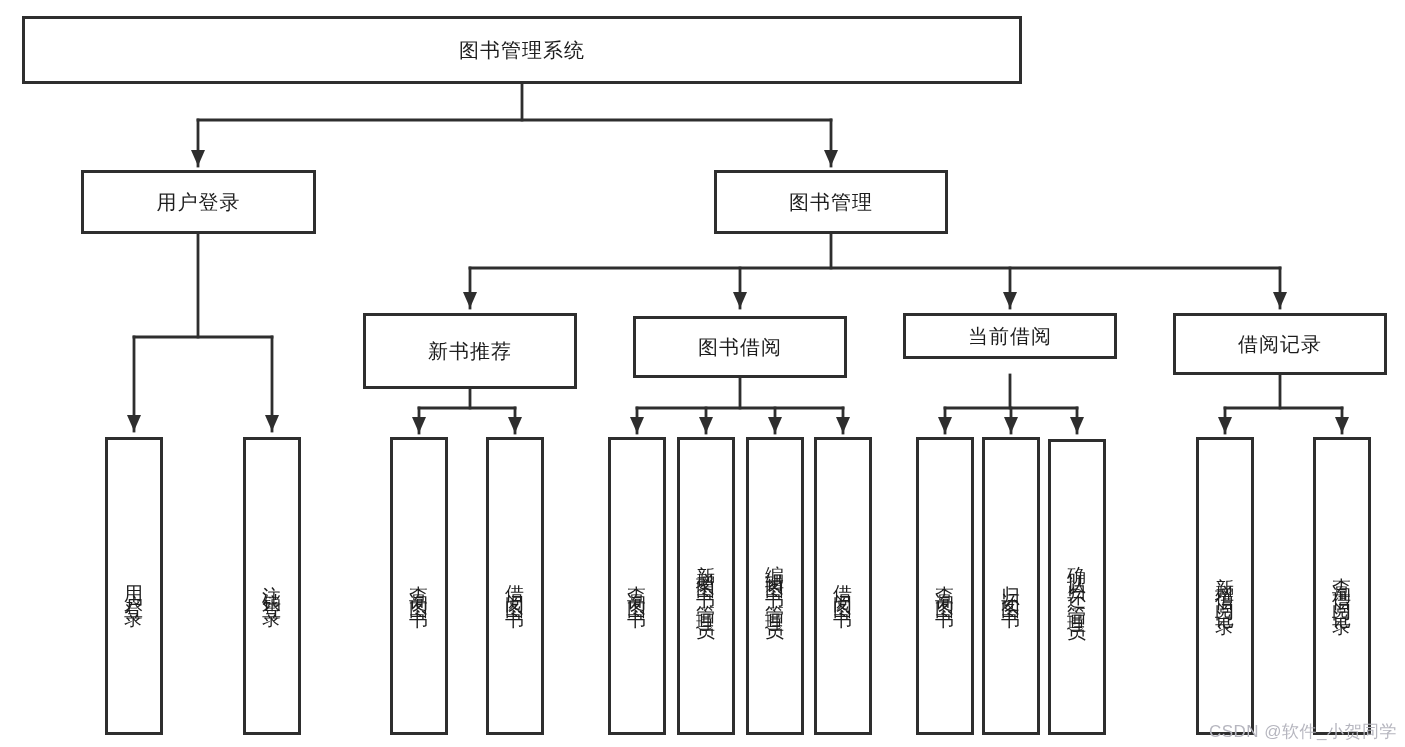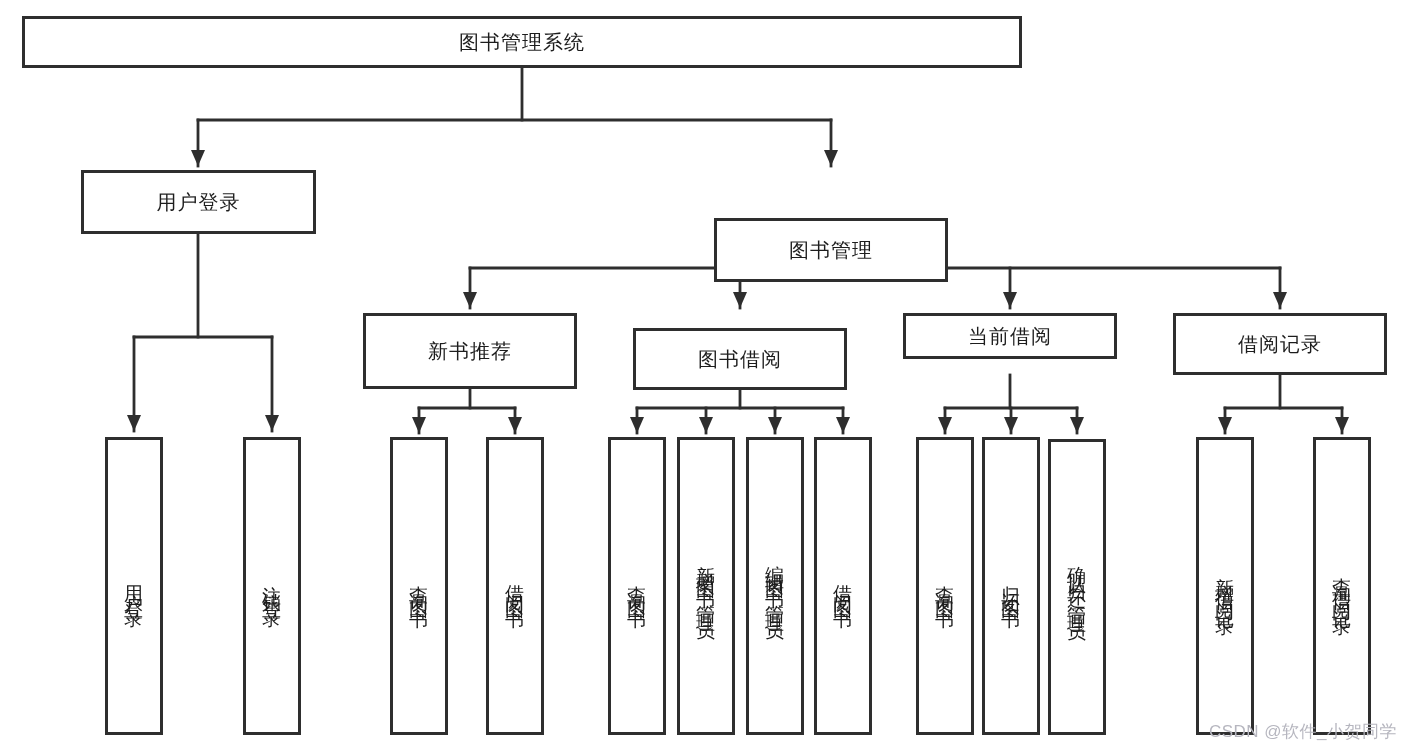--- a/index.html
+++ b/index.html
@@ -104,35 +104,35 @@
       <path d="M1011,408 V433" marker-end="url(#arrow)"></path>
       <path d="M1077,408 V433" marker-end="url(#arrow)"></path>
 
       <path d="M1280,375 V408"></path>
       <path d="M1225,408 H1342"></path>
       <path d="M1225,408 V433" marker-end="url(#arrow)"></path>
       <path d="M1342,408 V433" marker-end="url(#arrow)"></path>
     </g>
   </svg>
 
-  <div class="node h-node" style="left:22px; top:16px; width:1000px; height:52px;">
+  <div class="node h-node" style="left:22px; top:16px; width:1000px; height:68px;">
     <span>图书管理系统</span>
   </div>
 
   <div class="node h-node" style="left:81px; top:170px; width:235px; height:64px;">
     <span>用户登录</span>
   </div>
-  <div class="node h-node" style="left:714px; top:170px; width:234px; height:64px;margin-top:48px;">
+  <div class="node h-node" style="left:714px; top:170px; width:234px; height:64px;">
     <span>图书管理</span>
   </div>
 
   <div class="node h-node" style="left:363px; top:313px; width:214px; height:76px;">
     <span>新书推荐</span>
   </div>
-  <div class="node h-node" style="left:633px; top:328px; width:214px; height:62px;">
+  <div class="node h-node" style="left:633px; top:316px; width:214px; height:62px;">
     <span>图书借阅</span>
   </div>
   <div class="node h-node" style="left:903px; top:313px; width:214px; height:46px;">
     <span>当前借阅</span>
   </div>
   <div class="node h-node" style="left:1173px; top:313px; width:214px; height:62px;">
     <span>借阅记录</span>
   </div>
 
   <div class="node v-node" style="left:105px; top:437px; width:58px; height:298px;">

